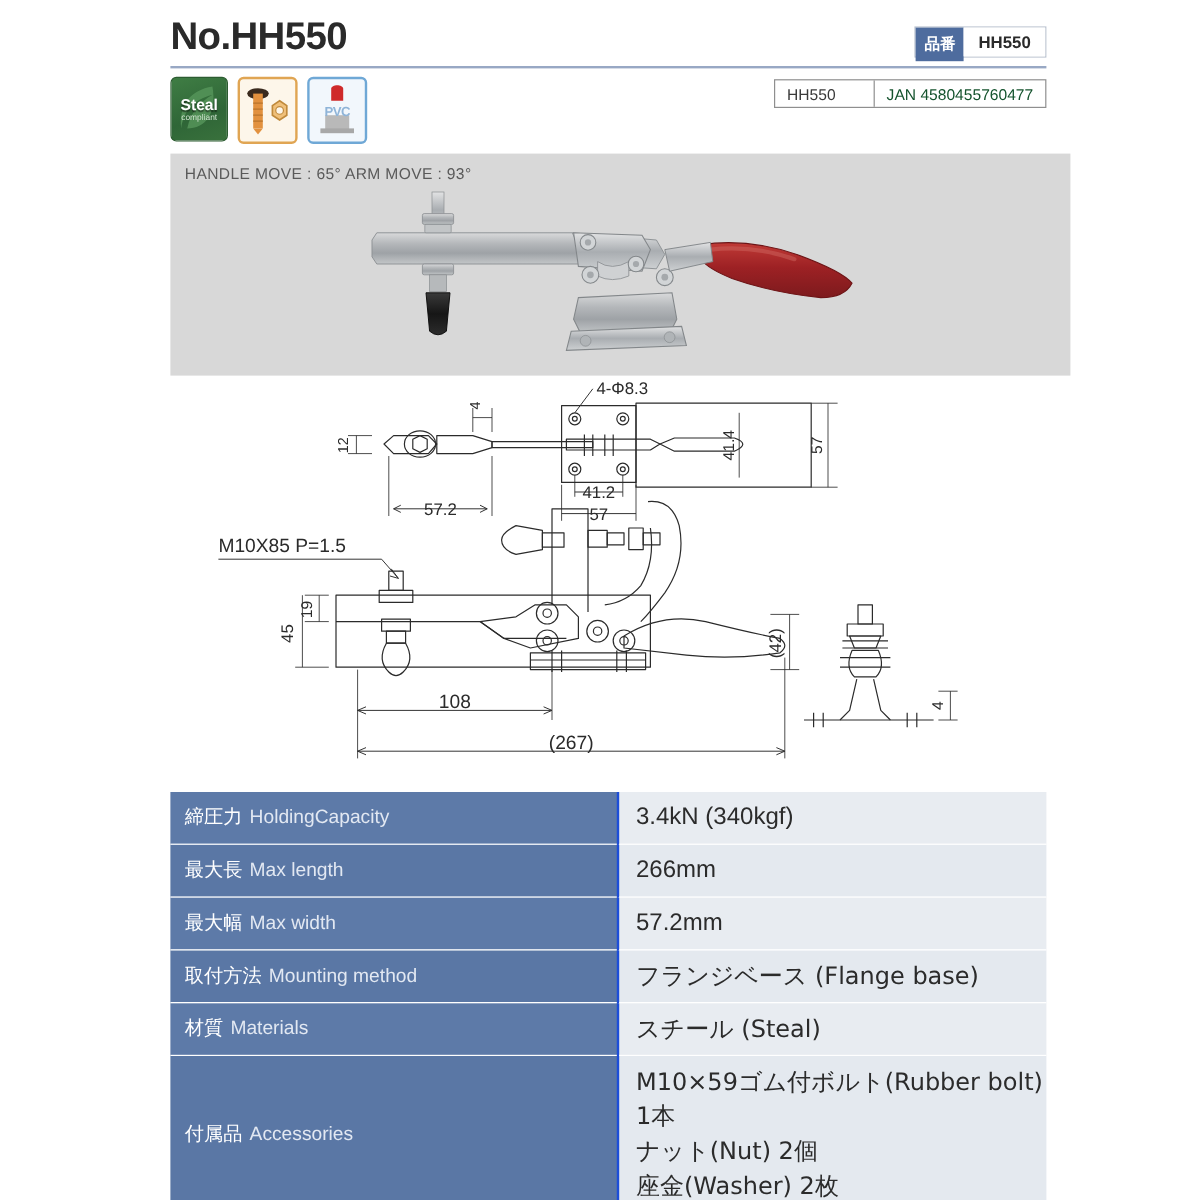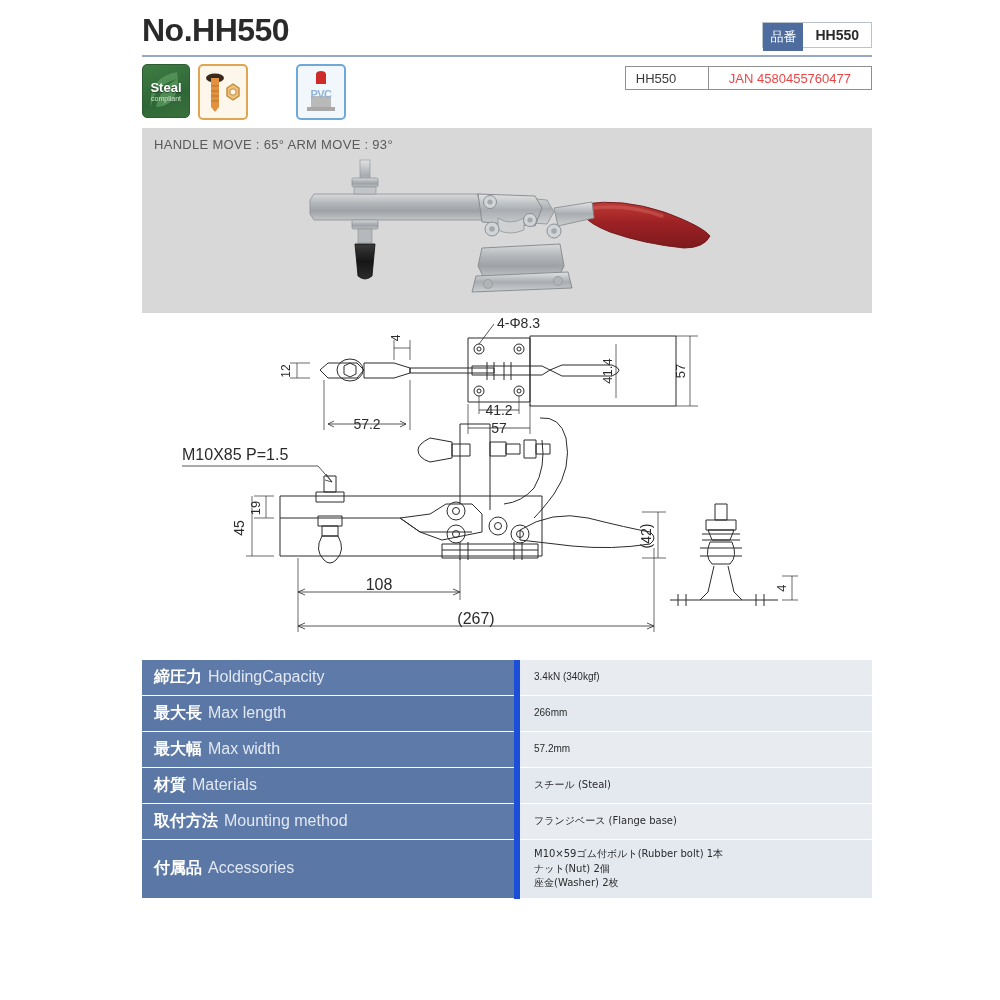--- a/index.html
+++ b/index.html
@@ -17,21 +17,21 @@
     position:absolute;left:130px;top:12px;
     font-size:32px;font-weight:bold;color:#2a2a2a;
     letter-spacing:-0.5px;
   }
   .hinoban{
     position:absolute;right:140px;top:22px;
     display:flex;align-items:stretch;height:24px;
     border:1px solid #b9c2cf;
   }
   .hinoban-lbl{
-    background:#4e6c9e;color:#fff;font-size:13px;font-weight:normal;
+    background:#4e6c9e;color:#fff;font-size:13px;font-weight:bold;
     padding:14px 7px;display:flex;align-items:center;
     font-family:"DejaVu Sans",sans-serif;
     text-align:center;
   }
   .hinoban-val{
     background:#fff;color:#2a2a2a;font-size:14px;font-weight:bold;
     padding:0 12px;display:flex;align-items:center;
   }
   .rule{
     position:absolute;left:130px;top:55px;width:730px;height:2px;
@@ -40,21 +40,21 @@
   .jan-box{
     position:absolute;right:140px;top:66px;
     display:flex;align-items:stretch;height:22px;
     border:1px solid #8f8f8f;background:#fff;
   }
   .jan-code{
     font-size:13px;color:#3a3a3a;padding:0 10px;
     display:flex;align-items:center;min-width:62px;
   }
   .jan-num{
-    font-size:13px;color:#ef4444;padding:0 20px;
+    font-size:13px;color:#14532d;padding:0 10px;
     display:flex;align-items:center;
     border-left:1px solid #8f8f8f;
   }
 
   
   .badges{position:absolute;left:130px;top:64px;display:flex;gap:8px;}
   .badge{width:46px;height:52px;border-radius:5px;position:relative;overflow:hidden;}
   .badge-rohs{
     background:linear-gradient(160deg,#3f7d44 0%,#2f6637 60%,#39713c 100%);
     border:1px solid #2c5c31;
@@ -65,30 +65,31 @@
   .rohs-t1{
     position:absolute;left:0;top:16px;width:46px;text-align:center;
     color:#fff;font-size:13px;font-weight:bold;line-height:1;
     text-shadow:0 1px 1px rgba(0,0,0,.5);
   }
   .rohs-t2{
     position:absolute;left:0;top:30px;width:46px;text-align:center;
     color:#cfe3cf;font-size:7px;line-height:1;
   }
   .badge-bolt{background:#fdf6ea;border:2px solid #e0a553;}
-  .badge-pvc{background:#f2f7fc;border:2px solid #6fa8d6;margin-left:40px;}
+  .badge-pvc{background:#f2f7fc;border:2px solid #6fa8d6;}
   .pvc-txt{
     position:absolute;left:0;top:22px;width:100%;text-align:center;
     font-size:11px;font-weight:bold;color:#8fb4d8;letter-spacing:-.5px;
   }
 
   
   .photo{
     position:absolute;left:130px;top:128px;width:730px;height:185px;
     background:#d8d8d8;
+    padding-left:20px;
   }
   .photo-cap{
     position:absolute;left:12px;top:9px;
     font-size:13px;color:#5a5a5a;letter-spacing:.3px;
   }
   .photo-art{position:absolute;left:150px;top:28px;}
 
   
   .draw{position:absolute;left:130px;top:318px;width:730px;height:332px;}
 
@@ -97,27 +98,27 @@
     position:absolute;left:130px;top:660px;width:730px;
     border-collapse:collapse;
   }
   .spec td{padding:0;vertical-align:middle;}
   .spec .lbl{
     width:360px;background:#5d7aa8;color:#ffffff;
     padding:7px 0 7px 12px;
     border-bottom:1px solid #ffffff;
   }
   .spec tr:nth-child(even) .lbl{background:#5a77a5;}
-  .jp{font-size:16px;font-weight:bold;font-family:"DejaVu Sans",sans-serif;}
+  .jp{font-size:16px;font-weight:normal;font-family:"DejaVu Sans",sans-serif;}
   .en{font-size:16px;color:#e2e8f2;margin-left:6px;font-weight:normal;}
   .spec .val{
-    background:#e8ecf1;color:#2b2b2b;font-size:10px;
+    background:#e8ecf1;color:#2b2b2b;font-size:20px;
     padding:7px 0 7px 14px;
     border-bottom:1px solid #ffffff;
-    border-left:6px solid #1d4ed8;
+    border-left:2px solid #1d4ed8;
   }
   .spec tr:nth-child(even) .val{background:#e4e9ef;}
   .val .line{display:block;line-height:1.45;}
   .val-jp{font-family:"DejaVu Sans",sans-serif;}
 </style>
 </head>
 <body>
 
 <div class="page">
 
@@ -409,32 +410,32 @@
       <tr>
         <td class="lbl">
           <span class="jp">最大幅</span><span class="en">Max width</span>
         </td>
         <td class="val">
           <span class="line">57.2mm</span>
         </td>
       </tr>
       <tr>
         <td class="lbl">
+          <span class="jp">取付方法</span><span class="en">Mounting method</span>
+        </td>
+        <td class="val val-jp">
+          <span class="line">フランジベース (Flange base)</span>
+        </td>
+      </tr>
+      <tr>
+        <td class="lbl">
           <span class="jp">材質</span><span class="en">Materials</span>
         </td>
         <td class="val val-jp">
           <span class="line">スチール (Steal)</span>
-        </td>
-      </tr>
-      <tr>
-        <td class="lbl">
-          <span class="jp">取付方法</span><span class="en">Mounting method</span>
-        </td>
-        <td class="val val-jp">
-          <span class="line">フランジベース (Flange base)</span>
         </td>
       </tr>
       <tr>
         <td class="lbl">
           <span class="jp">付属品</span><span class="en">Accessories</span>
         </td>
         <td class="val val-jp">
           <span class="line">M10×59ゴム付ボルト(Rubber bolt) 1本</span>
           <span class="line">ナット(Nut) 2個</span>
           <span class="line">座金(Washer) 2枚</span>

